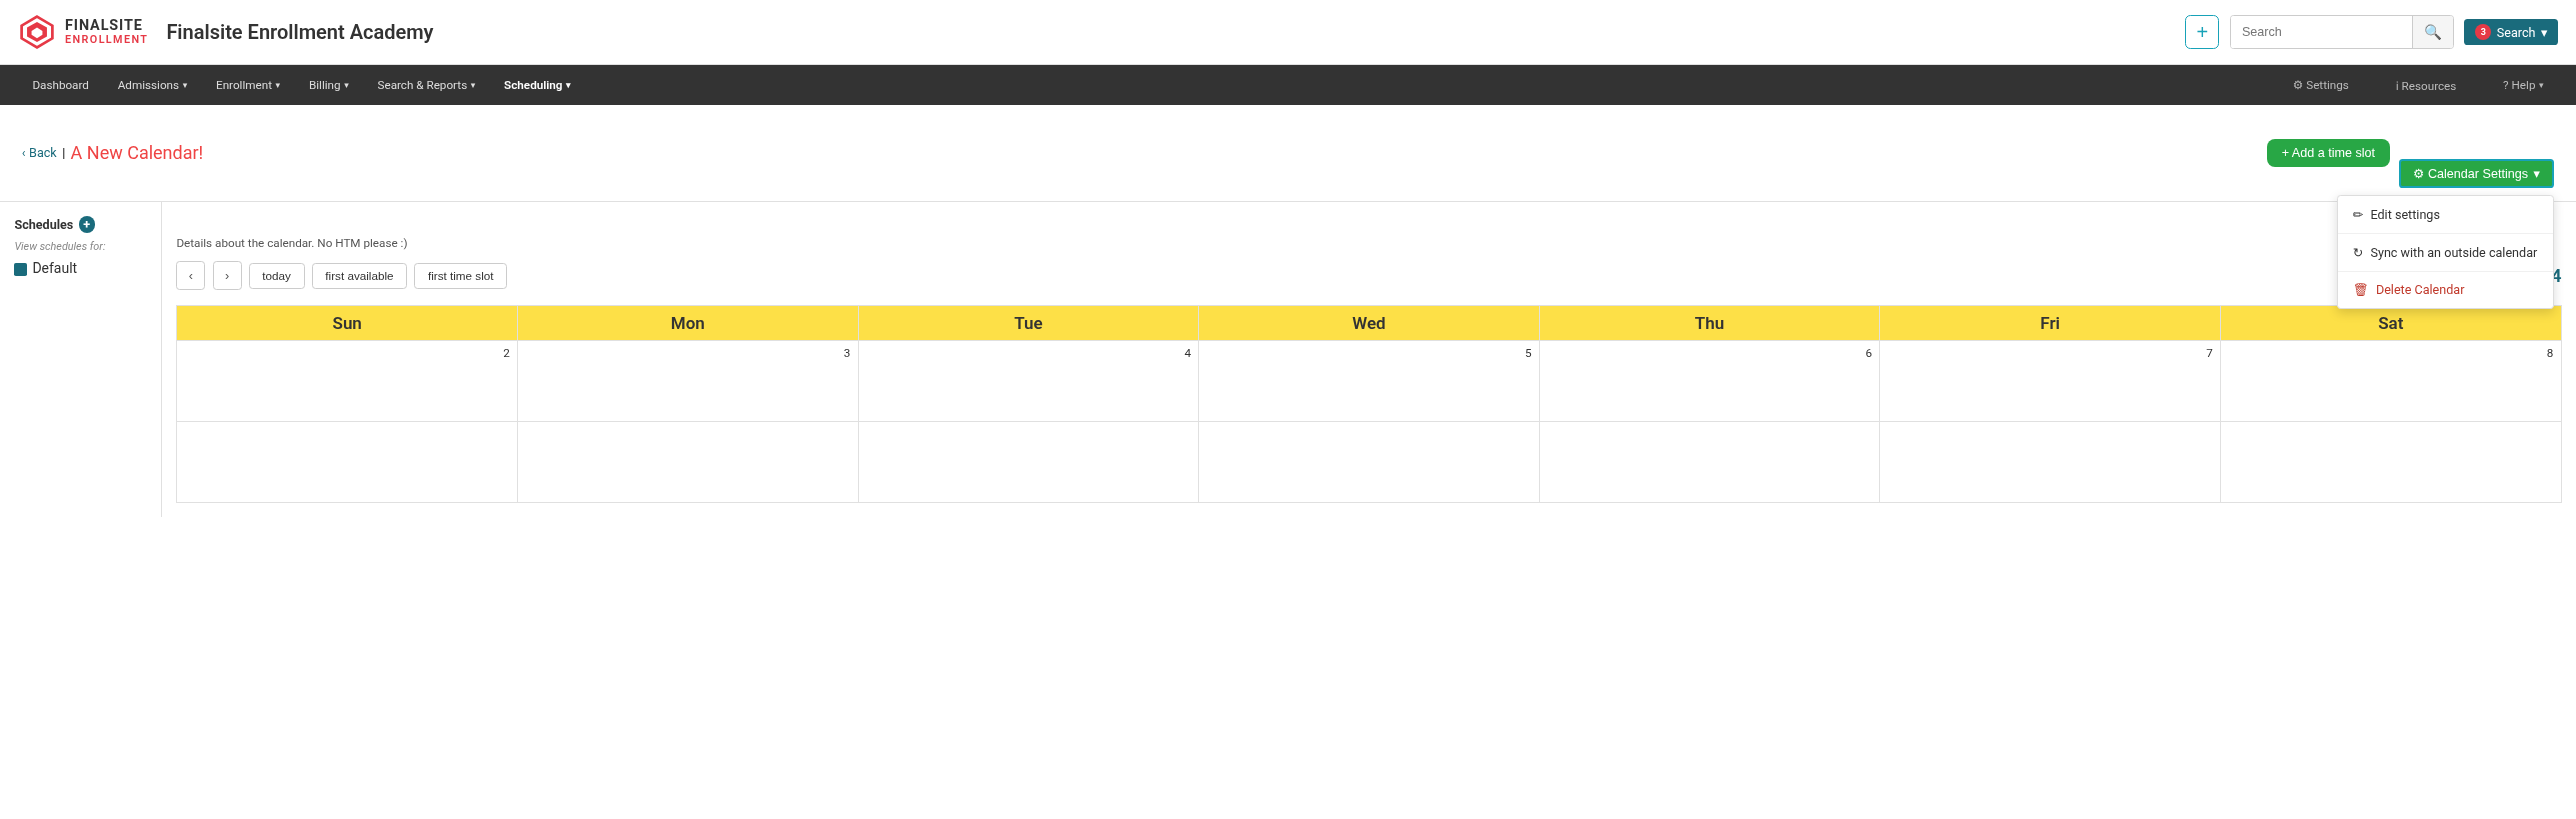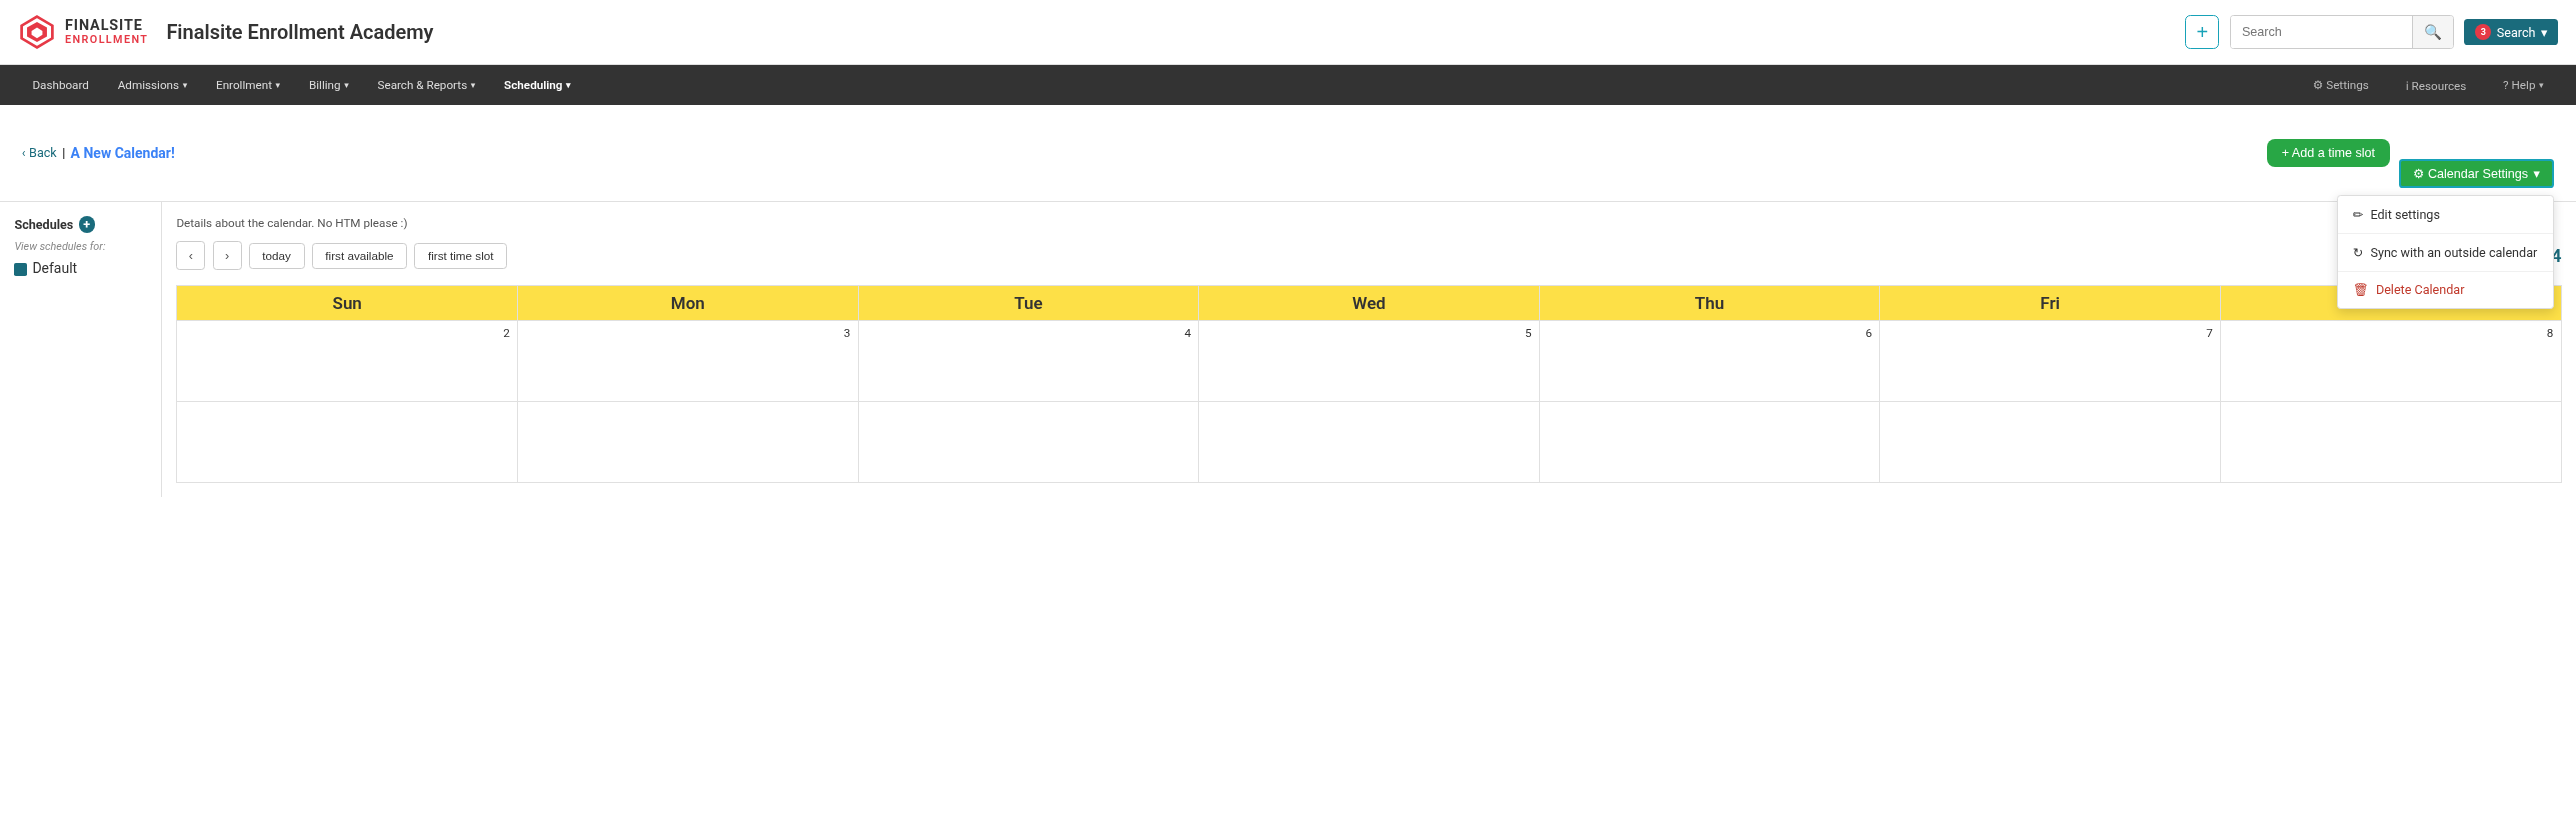--- a/index.html
+++ b/index.html
@@ -142,21 +142,21 @@
       gap: 3.6px;
       height: 40px;
     }
     .nav-item.active {
       color: #fff;
       font-weight: 600;
     }
     .nav-right {
       display: flex;
       align-items: center;
-      gap: 8px;
+      gap: 18px;
     }
     .nav-right .nav-item {
       color: #bbb;
       font-size: 11.7px;
     }
     .chevron { font-size: 9px; }
 
     
     .main-content {
       display: flex;
@@ -179,23 +179,23 @@
     }
     .back-link {
       color: #1a6b7c;
       font-size: 12.6px;
       cursor: pointer;
       display: flex;
       align-items: center;
       gap: 3.6px;
     }
     .page-title {
-      font-size: 14px;
-      font-weight: 700;
-      color: #3b82f6;
+      font-size: 18px;
+      font-weight: 400;
+      color: #ef4444;
     }
     .page-actions {
       display: flex;
       align-items: center;
       gap: 9px;
       position: relative;
     }
     .add-timeslot-btn {
       background: #28a745;
       color: #fff;
@@ -303,20 +303,21 @@
 
     
     .calendar-main {
       flex: 1;
       padding: 14.4px;
     }
     .calendar-description {
       font-size: 11.7px;
       color: #555;
       margin-bottom: 10.8px;
+      margin-top: 20px;
     }
     .calendar-nav {
       display: flex;
       align-items: center;
       gap: 7.2px;
       margin-bottom: 14.4px;
     }
     .nav-arrow {
       width: 29px;
       height: 29px;

